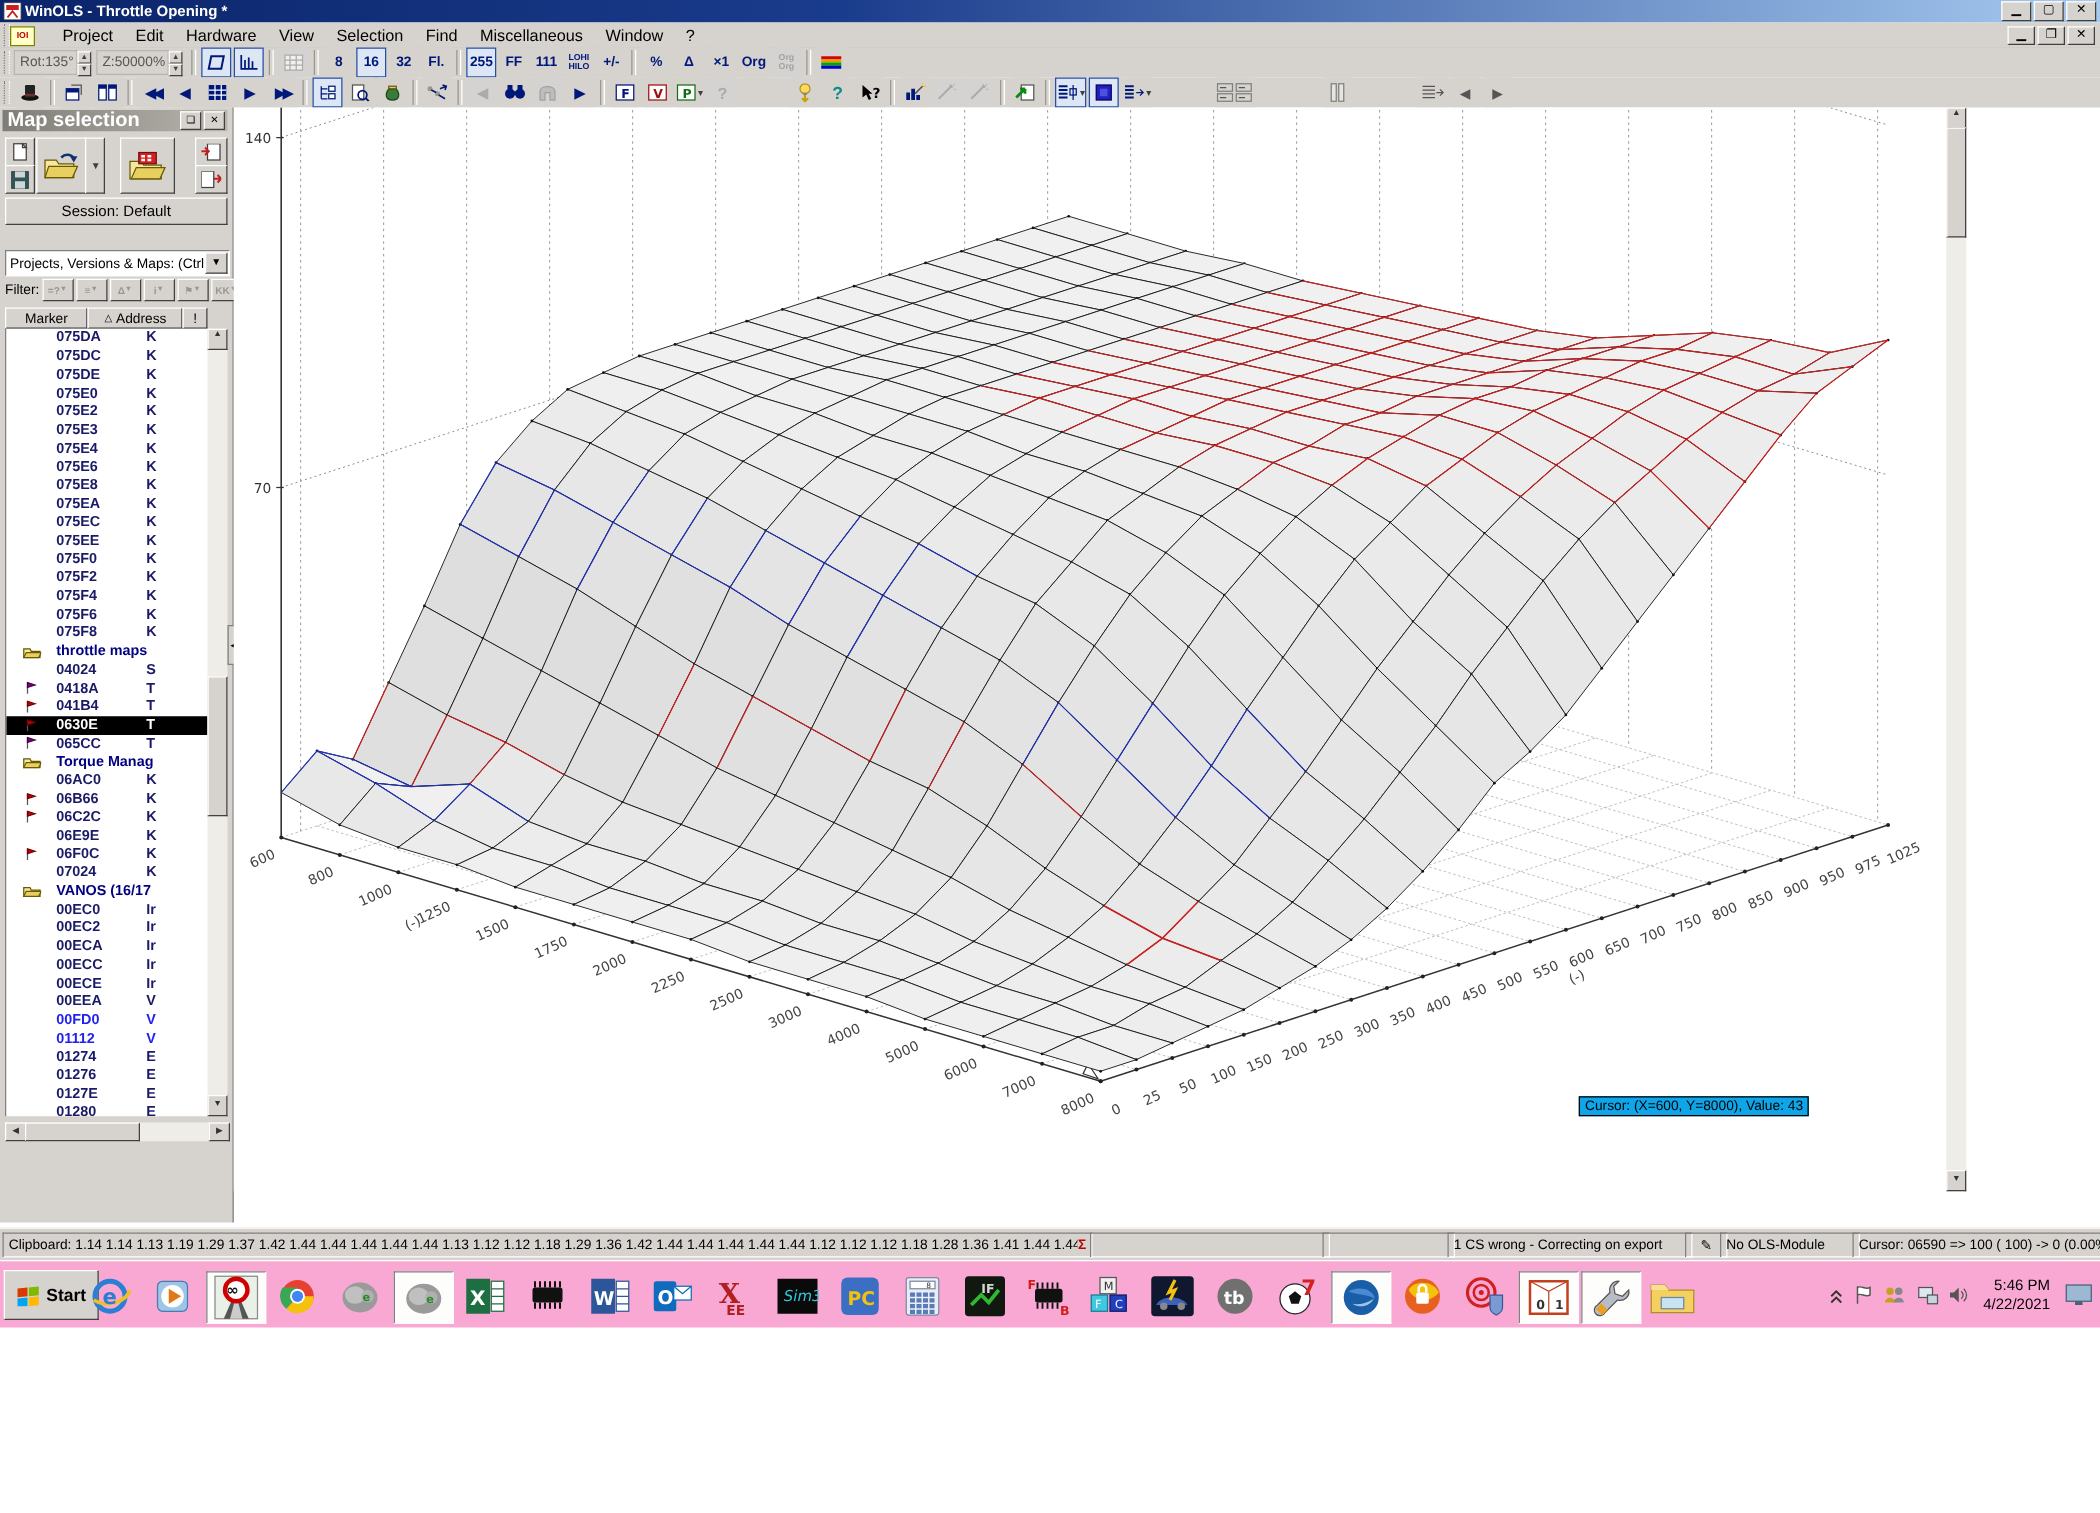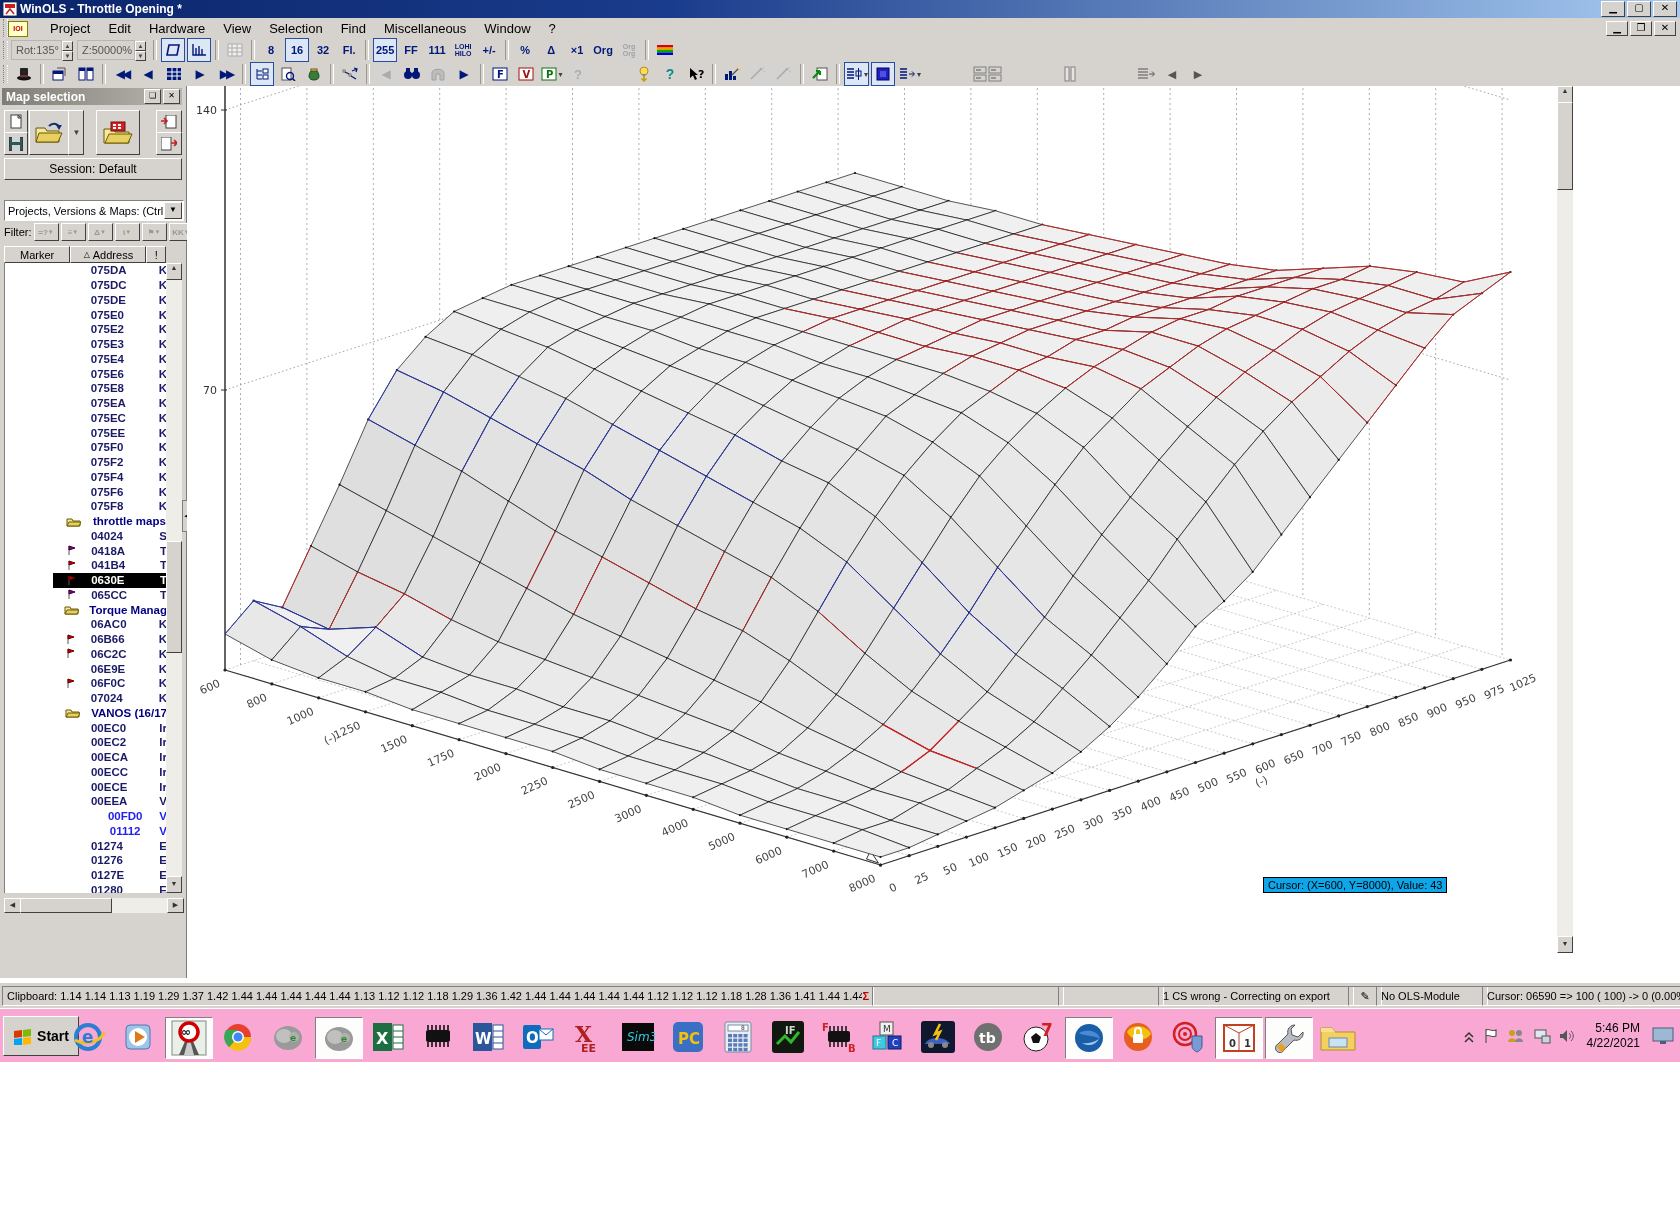--- a/index.html
+++ b/index.html
@@ -28,38 +28,38 @@
   .tbtn.disabled{color:#8a887f;filter:grayscale(1);opacity:.65;}
   .tsep{width:2px;height:20px;margin:0 3px;border-left:1px solid #9a978f;border-right:1px solid #fff;}
   .tfield{height:18px;background:#d6d3ce;color:#555;font-size:11px;display:flex;align-items:center;padding:0 2px 0 4px;border:1px solid #b8b5ae;}
   .spin{width:11px;height:18px;display:flex;flex-direction:column;margin-right:4px;}
   .spin div{flex:1;font-size:6px;line-height:8px;text-align:center;color:#404040;background:#d6d3ce;border:1px solid;border-color:#fff #404040 #404040 #fff;}
   .two-line{font-size:7px;line-height:7px;text-align:center;}
   .dd{font-size:8px;color:#404040;margin-left:1px;}
   
   #mappanel{left:0;top:86px;width:186px;height:892px;background:#d6d3ce;border-right:1px solid #808080;}
   #mp-title{left:2px;top:2px;width:180px;height:17px;background:linear-gradient(90deg,#7f7d77,#b8b5ae);display:flex;align-items:center;}
-  #mp-title span{color:#fff;font-weight:bold;font-size:12px;margin-left:4px;flex:1;}
+  #mp-title span{color:#fff;font-weight:bold;font-size:16px;margin-left:4px;flex:1;}
   .mp-tbtn{width:15px;height:13px;margin-right:2px;font-size:8px;line-height:11px;text-align:center;color:#000;}
   .bigbtn{display:flex;align-items:center;justify-content:center;}
   #mp-session{left:4px;top:72px;width:176px;height:20px;font-size:12px;display:flex;align-items:center;justify-content:center;color:#000;}
   #mp-combo{left:4px;top:114px;width:178px;height:19px;background:#fff;border:1px solid;border-color:#808080 #fff #fff #808080;font-size:11px;display:flex;align-items:center;}
   #mp-combo .val{flex:1;padding-left:3px;white-space:nowrap;overflow:hidden;}
   .combo-arrow{width:16px;height:15px;margin-right:1px;font-size:8px;line-height:14px;text-align:center;color:#000;}
   #mp-filter{left:4px;top:138px;width:178px;height:16px;display:flex;align-items:center;font-size:11px;color:#000;}
   .fbtn{width:23px;height:16px;margin-left:2px;display:flex;align-items:center;justify-content:center;font-size:8px;color:#9a978f;font-weight:bold;}
   #mp-header{left:4px;top:160px;width:162px;height:17px;display:flex;font-size:11px;color:#000;}
   .hcell{border:1px solid;border-color:#fff #404040 #404040 #fff;background:#d6d3ce;display:flex;align-items:center;justify-content:center;overflow:hidden;}
   #mp-list{left:4px;top:177px;width:162px;height:630px;background:#fff;border-left:1px solid #808080;overflow:hidden;font-size:12px;}
-  .lrow{height:14.75px;display:flex;align-items:center;white-space:nowrap;margin-left:48px;}
+  .lrow{height:14.75px;display:flex;align-items:center;white-space:nowrap;}
   .lrow .icn{width:40px;display:flex;justify-content:center;}
   .lrow .addr{width:72px;color:#1a1a66;font-weight:bold;font-size:11.5px;}
   .lrow .typ{color:#1a1a66;font-weight:bold;font-size:11.5px;}
   .lrow.folder .addr,.lrow.folder .typ{color:#000080;width:auto;}
-  .lrow.hot .addr,.lrow.hot .typ{color:#2222ee;text-align:center;}
+  .lrow.hot .addr,.lrow.hot .typ{color:#2222ee;}
   .lrow.selected{background:#000;}
   .lrow.selected .addr,.lrow.selected .typ{color:#fff;}
   .vscroll{background:#d6d3ce;}
   .sbtn{background:#d6d3ce;border:1px solid;border-color:#fff #404040 #404040 #fff;font-size:7px;color:#333;text-align:center;}
   .sthumb{background:#d6d3ce;border:1px solid;border-color:#fff #404040 #404040 #fff;}
   .strack{background:#efede8;}
   
   #chartarea{left:187px;top:86px;width:1369px;height:867px;background:#fff;}
   #tooltip{left:1263px;top:877px;background:#0ea5e9;border:1px solid #000;font-size:11px;padding:1px 4px;color:#000;white-space:nowrap;}
   

